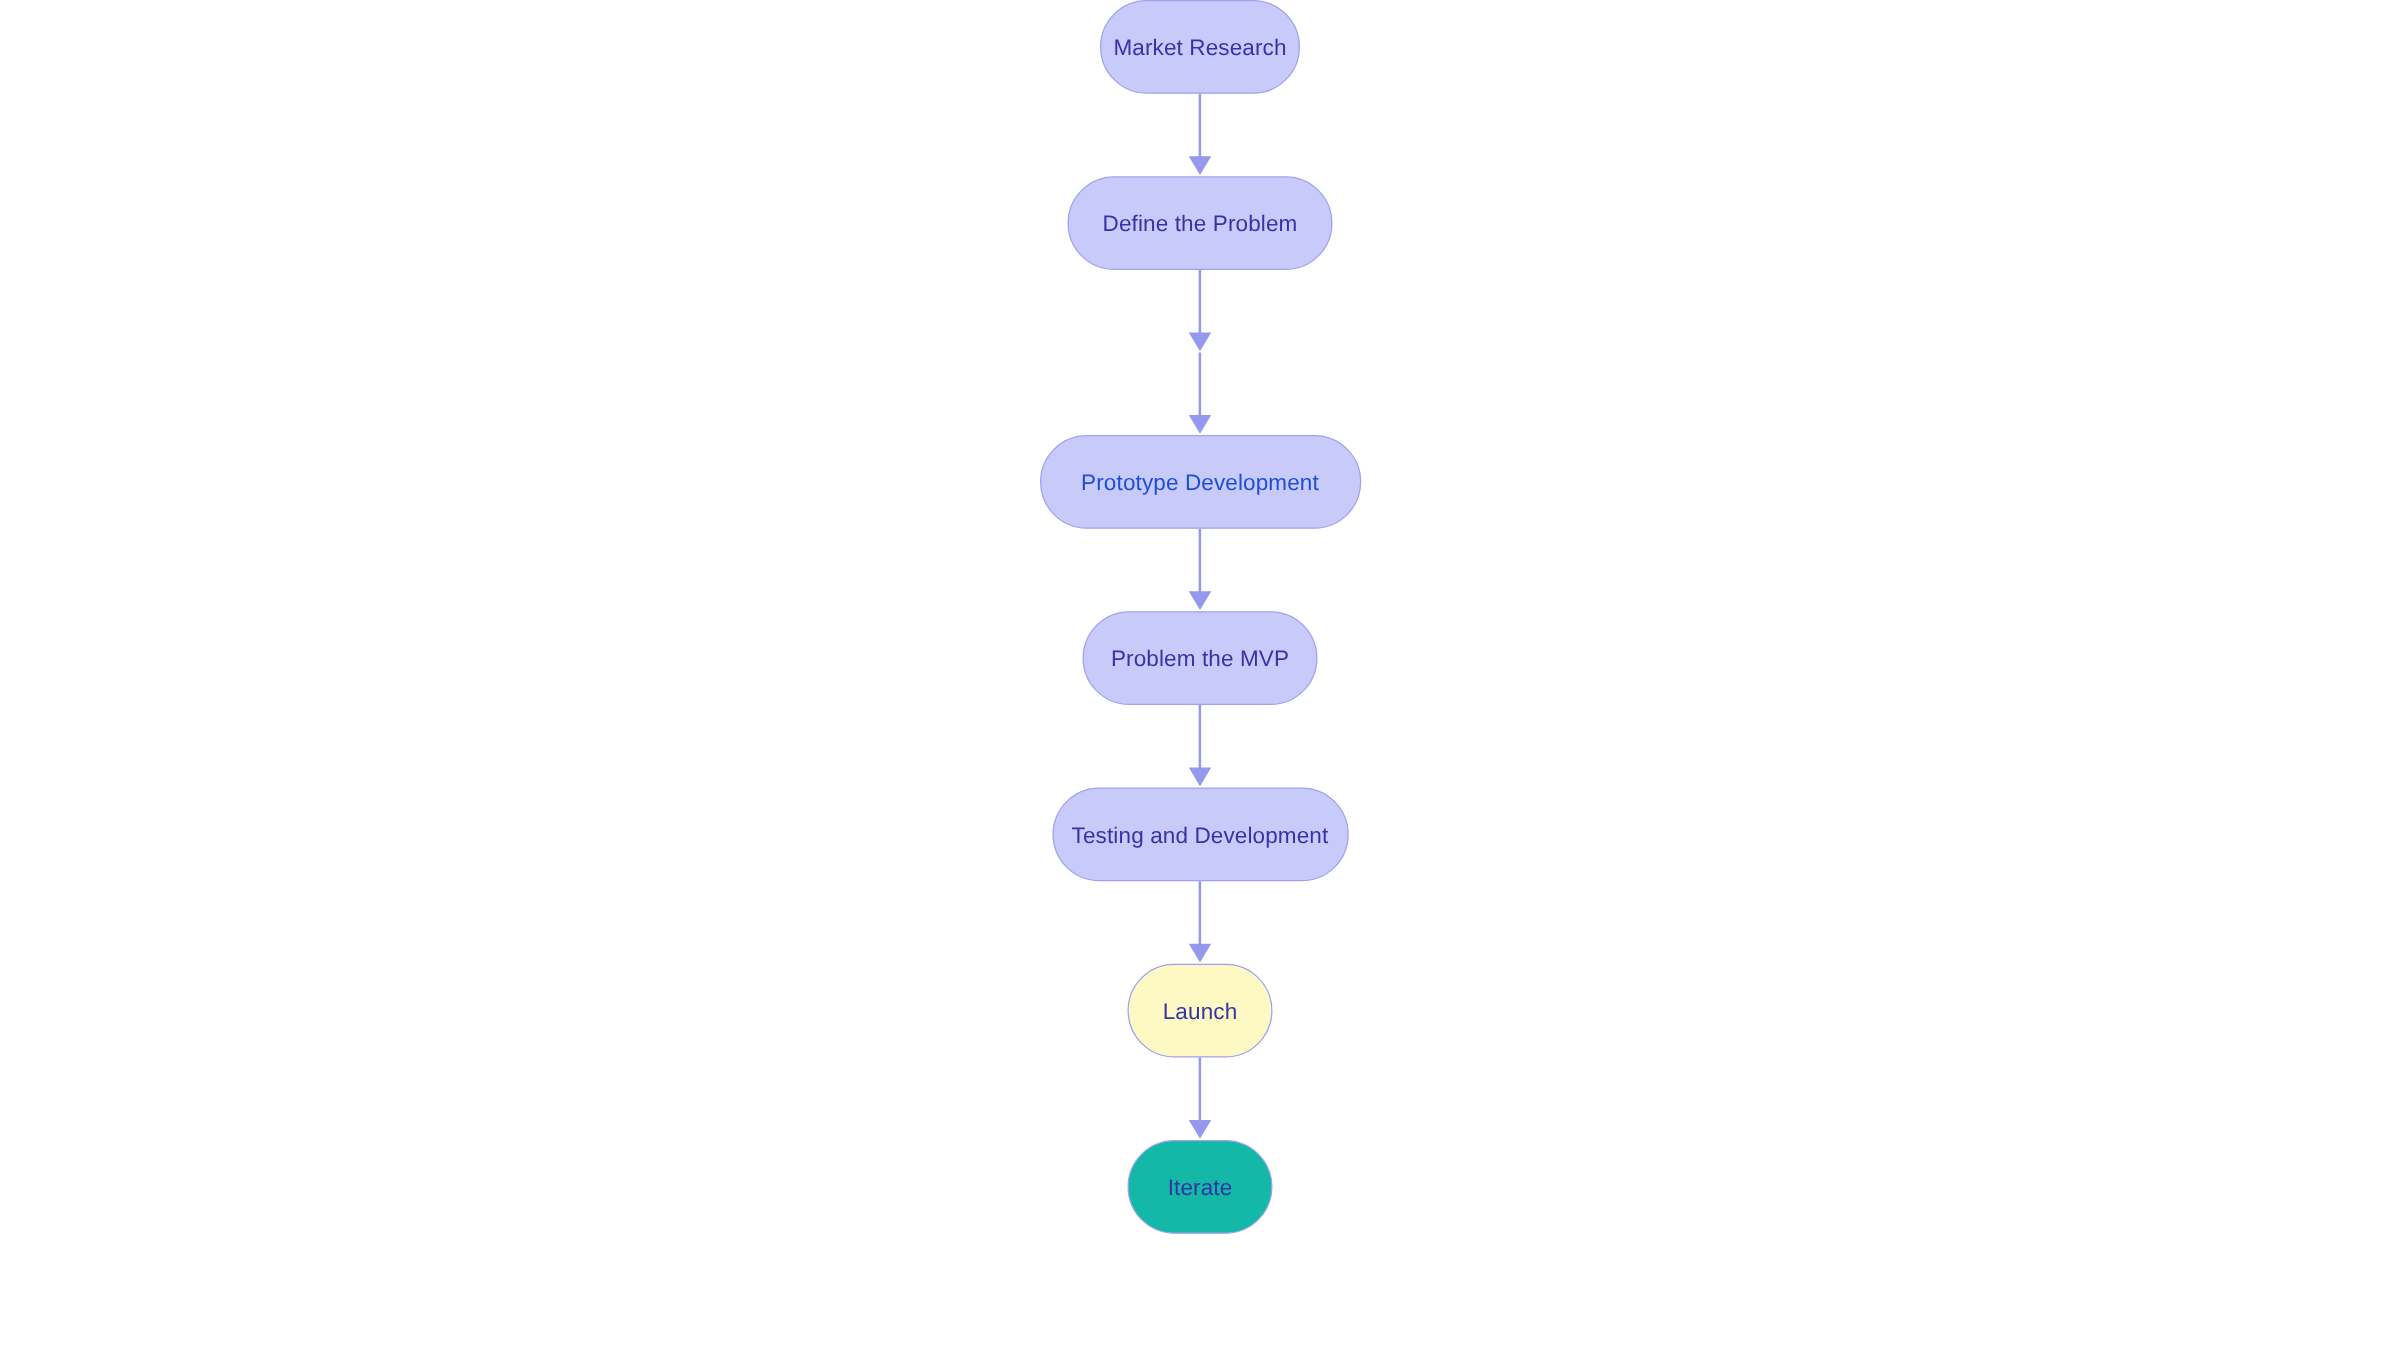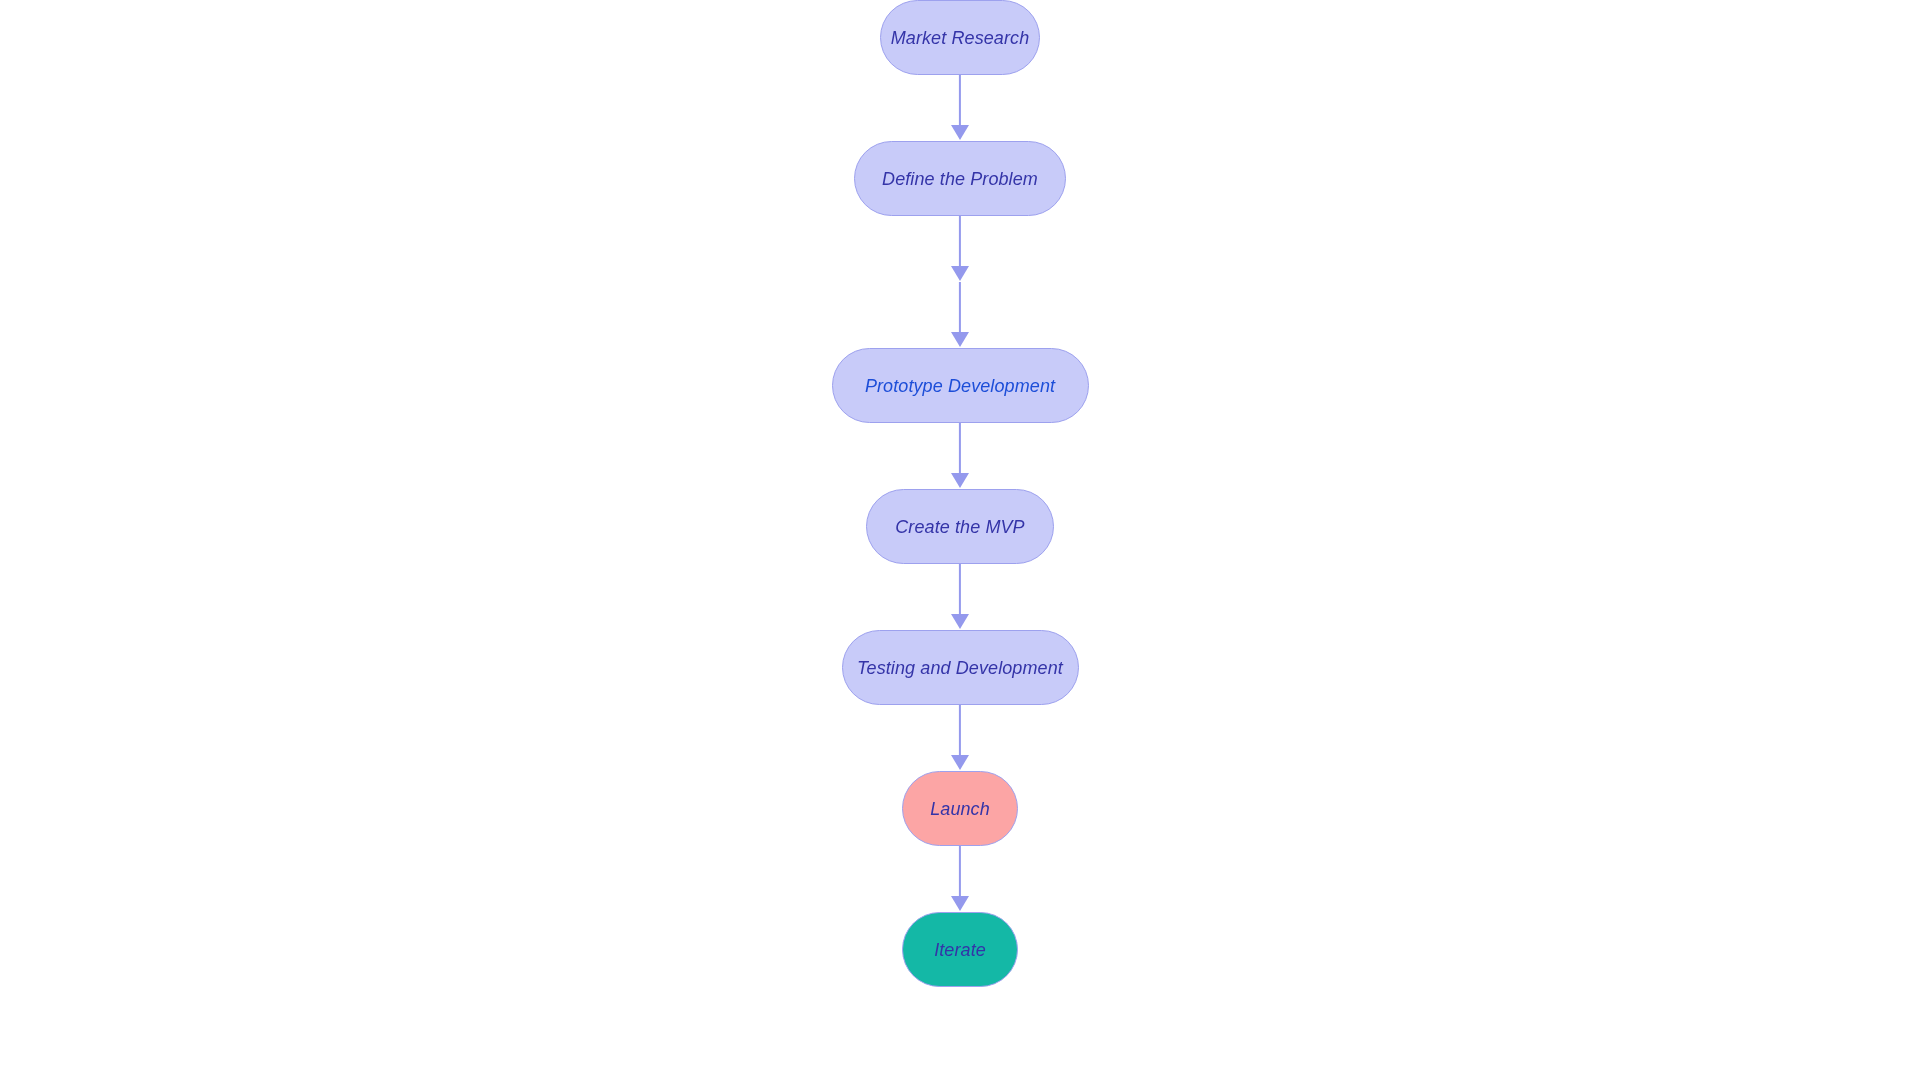--- a/index.html
+++ b/index.html
@@ -21,21 +21,20 @@
   }
   .flow-column {
     position: absolute;
     left: 0;
     top: 0;
     width: 1920px;
     height: 810px;
     display: flex;
     flex-direction: column;
     align-items: center;
-    font-style: italic;
   }
   .node {
     box-sizing: border-box;
     height: 75px;
     background: #c8cbf9;
     border: 1.6px solid #9da1ee;
     border-radius: 999px;
     display: flex;
     align-items: center;
     justify-content: center;
@@ -107,38 +106,38 @@
     <div class="node" style="width: 257px; background: rgb(200, 203, 249); border-color: rgb(157, 161, 238); color: #1d4ed8;">
       <span>Prototype Development</span>
     </div>
 
     <div class="connector">
       <div class="shaft" style="background: rgb(148, 153, 237);"></div>
       <div class="head" style="border-top-color: rgb(148, 153, 237);"></div>
     </div>
 
     <div class="node" style="width: 188px; background: rgb(200, 203, 249); border-color: rgb(157, 161, 238); color: rgb(52, 52, 168);">
-      <span>Create the MVP</span>
+      <span>Problem the MVP</span>
     </div>
 
     <div class="connector">
       <div class="shaft" style="background: rgb(148, 153, 237);"></div>
       <div class="head" style="border-top-color: rgb(148, 153, 237);"></div>
     </div>
 
     <div class="node" style="width: 237px; background: rgb(200, 203, 249); border-color: rgb(157, 161, 238); color: rgb(52, 52, 168);">
       <span>Testing and Development</span>
     </div>
 
     <div class="connector">
       <div class="shaft" style="background: rgb(148, 153, 237);"></div>
       <div class="head" style="border-top-color: rgb(148, 153, 237);"></div>
     </div>
 
-    <div class="node" style="width: 116px; background: #fca5a5; border-color: rgb(157, 161, 238); color: rgb(52, 52, 168);">
+    <div class="node" style="width: 116px; background: #fef9c3; border-color: rgb(157, 161, 238); color: rgb(52, 52, 168);">
       <span>Launch</span>
     </div>
 
     <div class="connector">
       <div class="shaft" style="background: rgb(148, 153, 237);"></div>
       <div class="head" style="border-top-color: rgb(148, 153, 237);"></div>
     </div>
 
     <div class="node" style="width: 116px; background: #14b8a6; border-color: rgb(157, 161, 238); color: rgb(52, 52, 168);">
       <span>Iterate</span>

